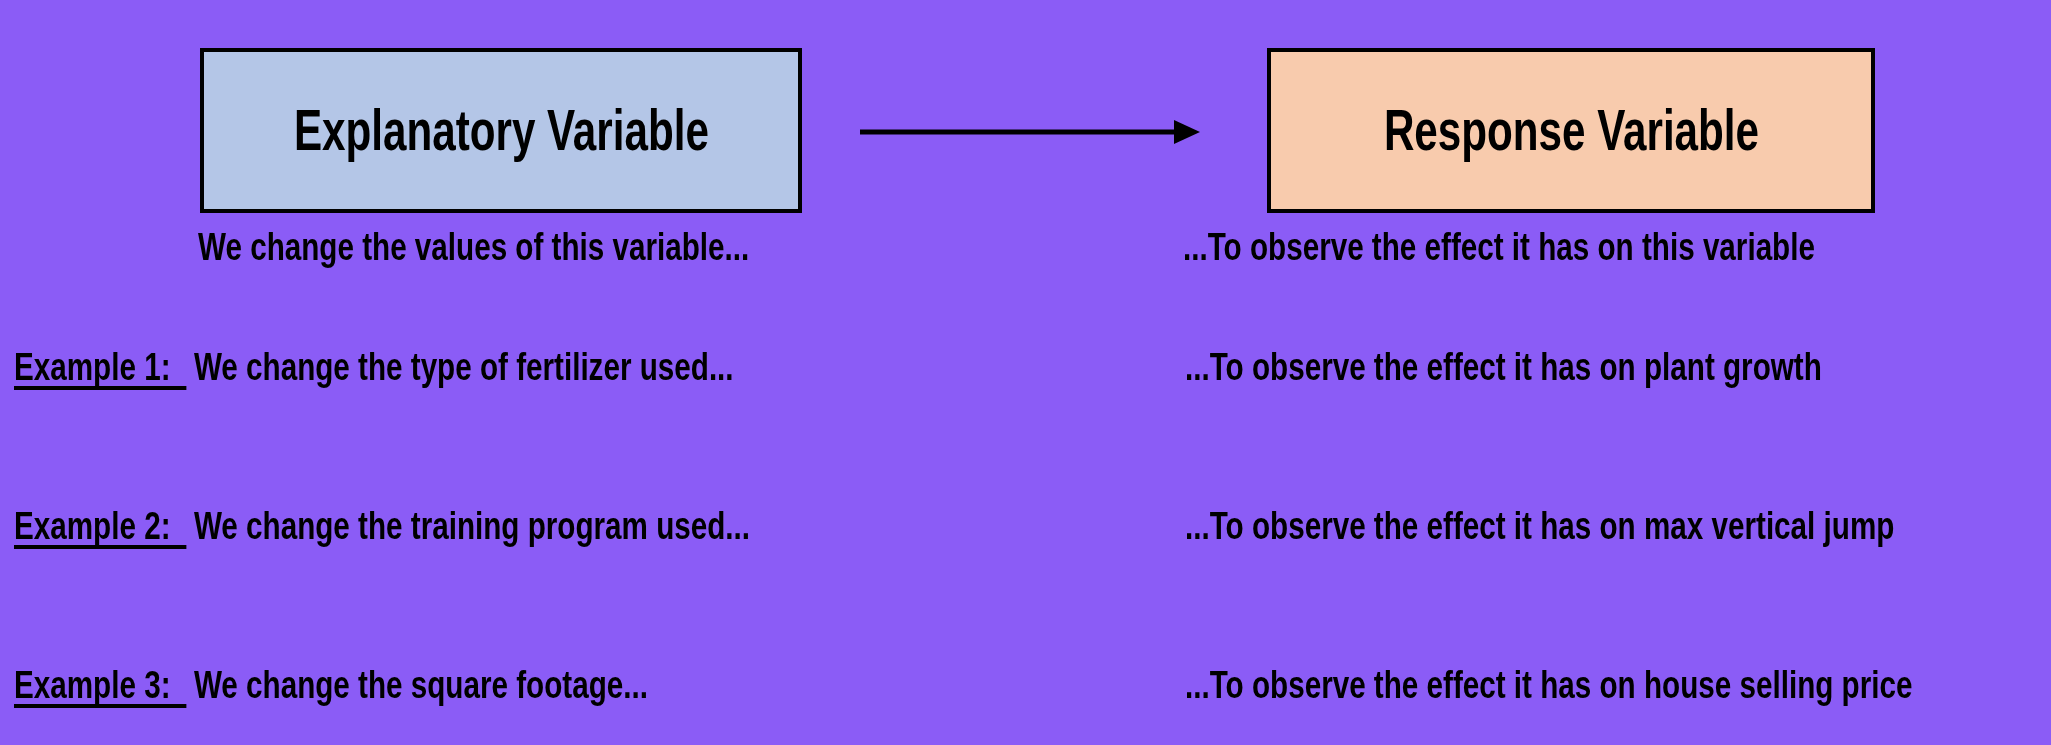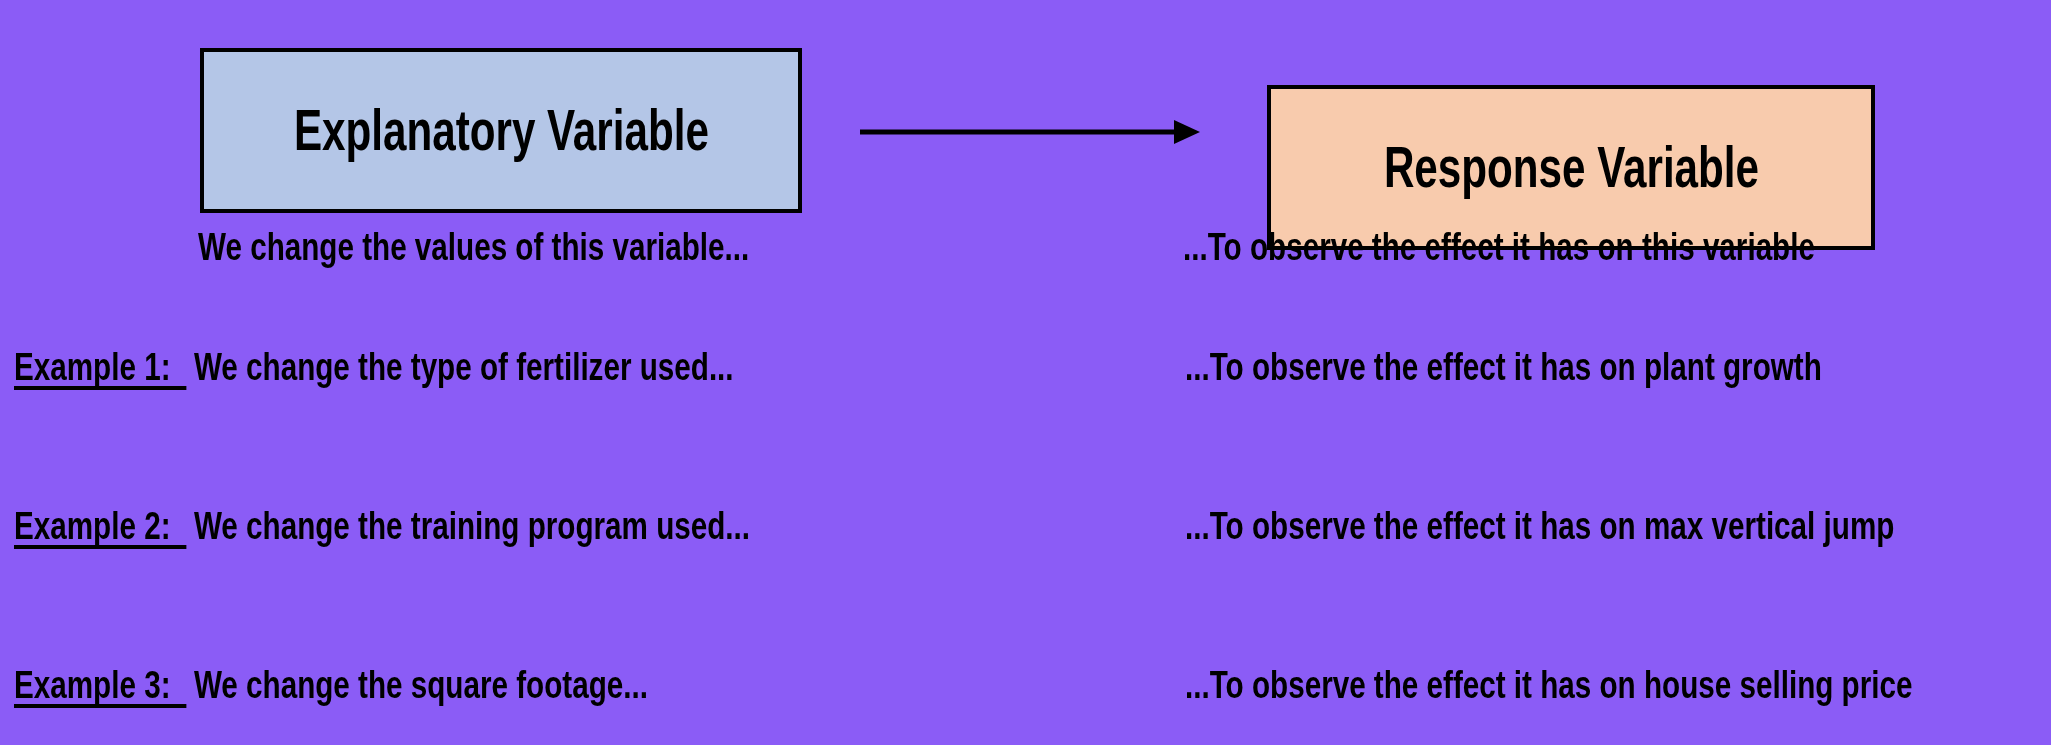--- a/index.html
+++ b/index.html
@@ -78,21 +78,21 @@
 </style>
 </head>
 <body>
 
 <div class="canvas">
 
   <div class="var-box box-explanatory" style="background-color: rgb(180, 198, 231); border-color: rgb(0, 0, 0);">
     <span class="box-title">Explanatory Variable</span>
   </div>
 
-  <div class="var-box box-response" style="background-color: rgb(248, 203, 173); border-color: rgb(0, 0, 0); margin-top: 37px;">
+  <div class="var-box box-response" style="background-color: rgb(248, 203, 173); border-color: rgb(0, 0, 0);">
     <span class="box-title">Response Variable</span>
   </div>
 
   <svg class="arrow-svg" width="348" height="40" viewBox="0 0 348 40" aria-hidden="true">
     <line x1="4" y1="20" x2="320" y2="20" stroke="#000000" stroke-width="5"></line>
     <polygon points="318,8 344,20 318,32" fill="#000000"></polygon>
   </svg>
 
   <div class="caption caption-left">We change the values of this variable...</div>
   <div class="caption caption-right">...To observe the effect it has on this variable</div>

